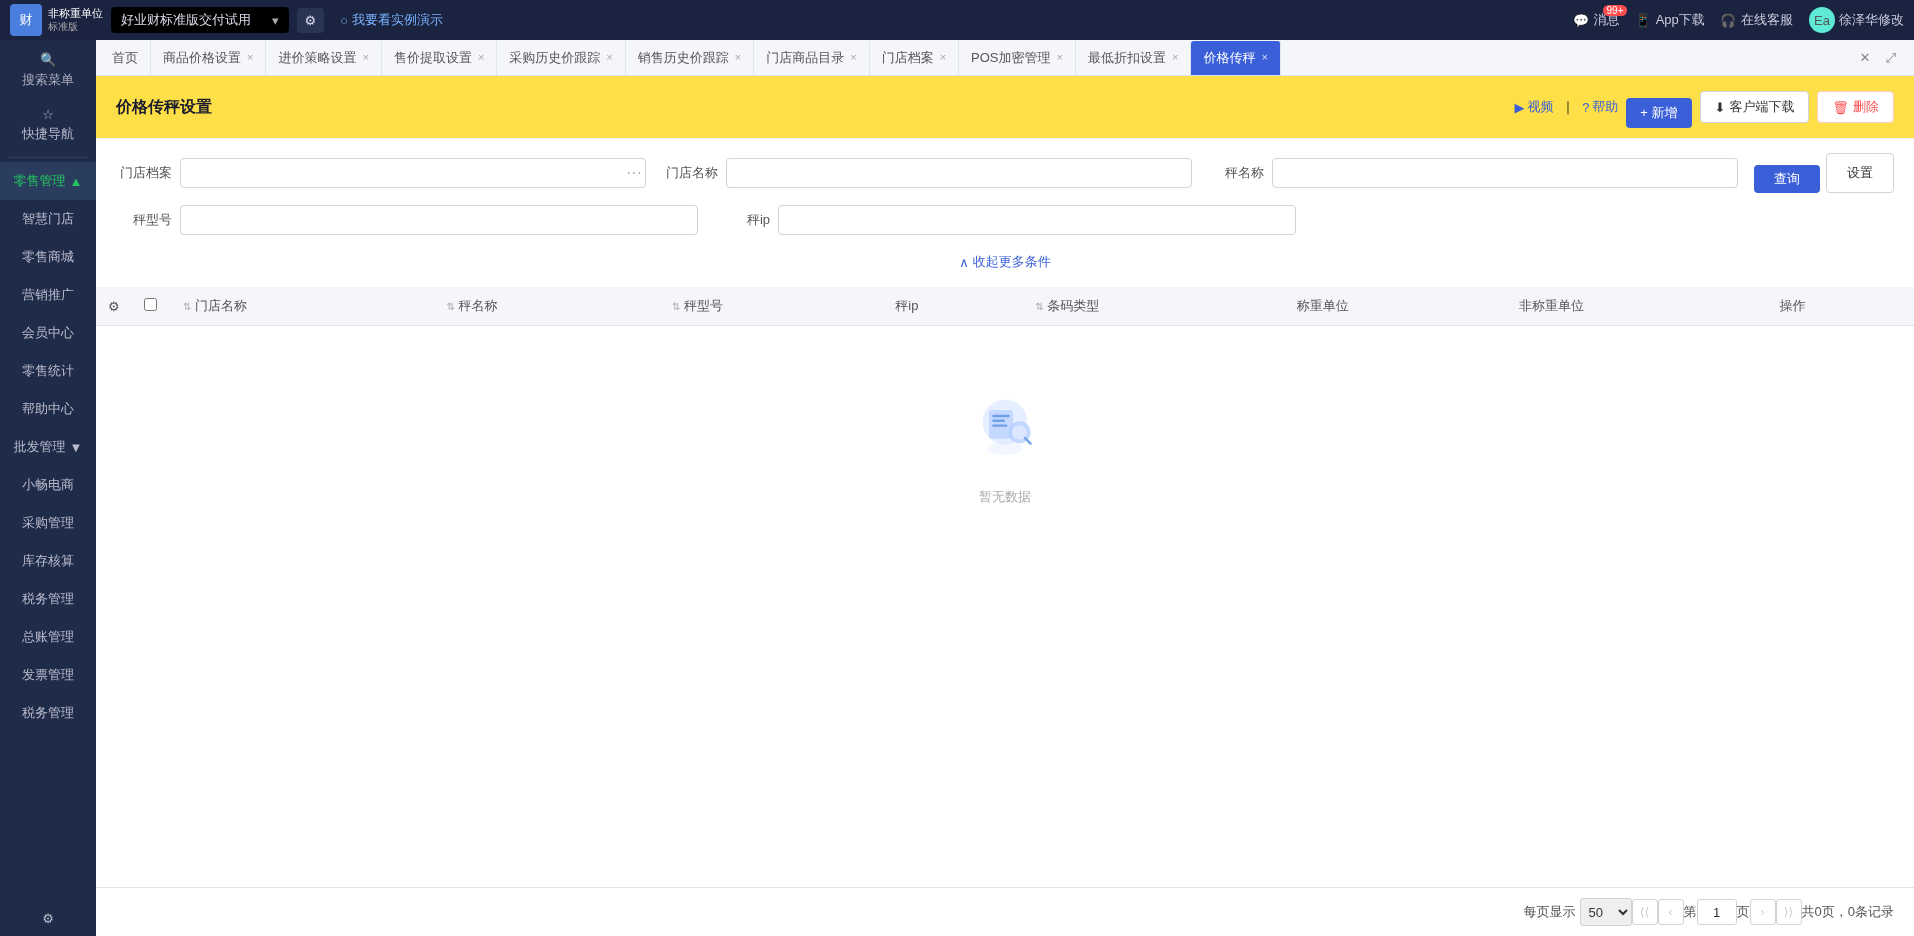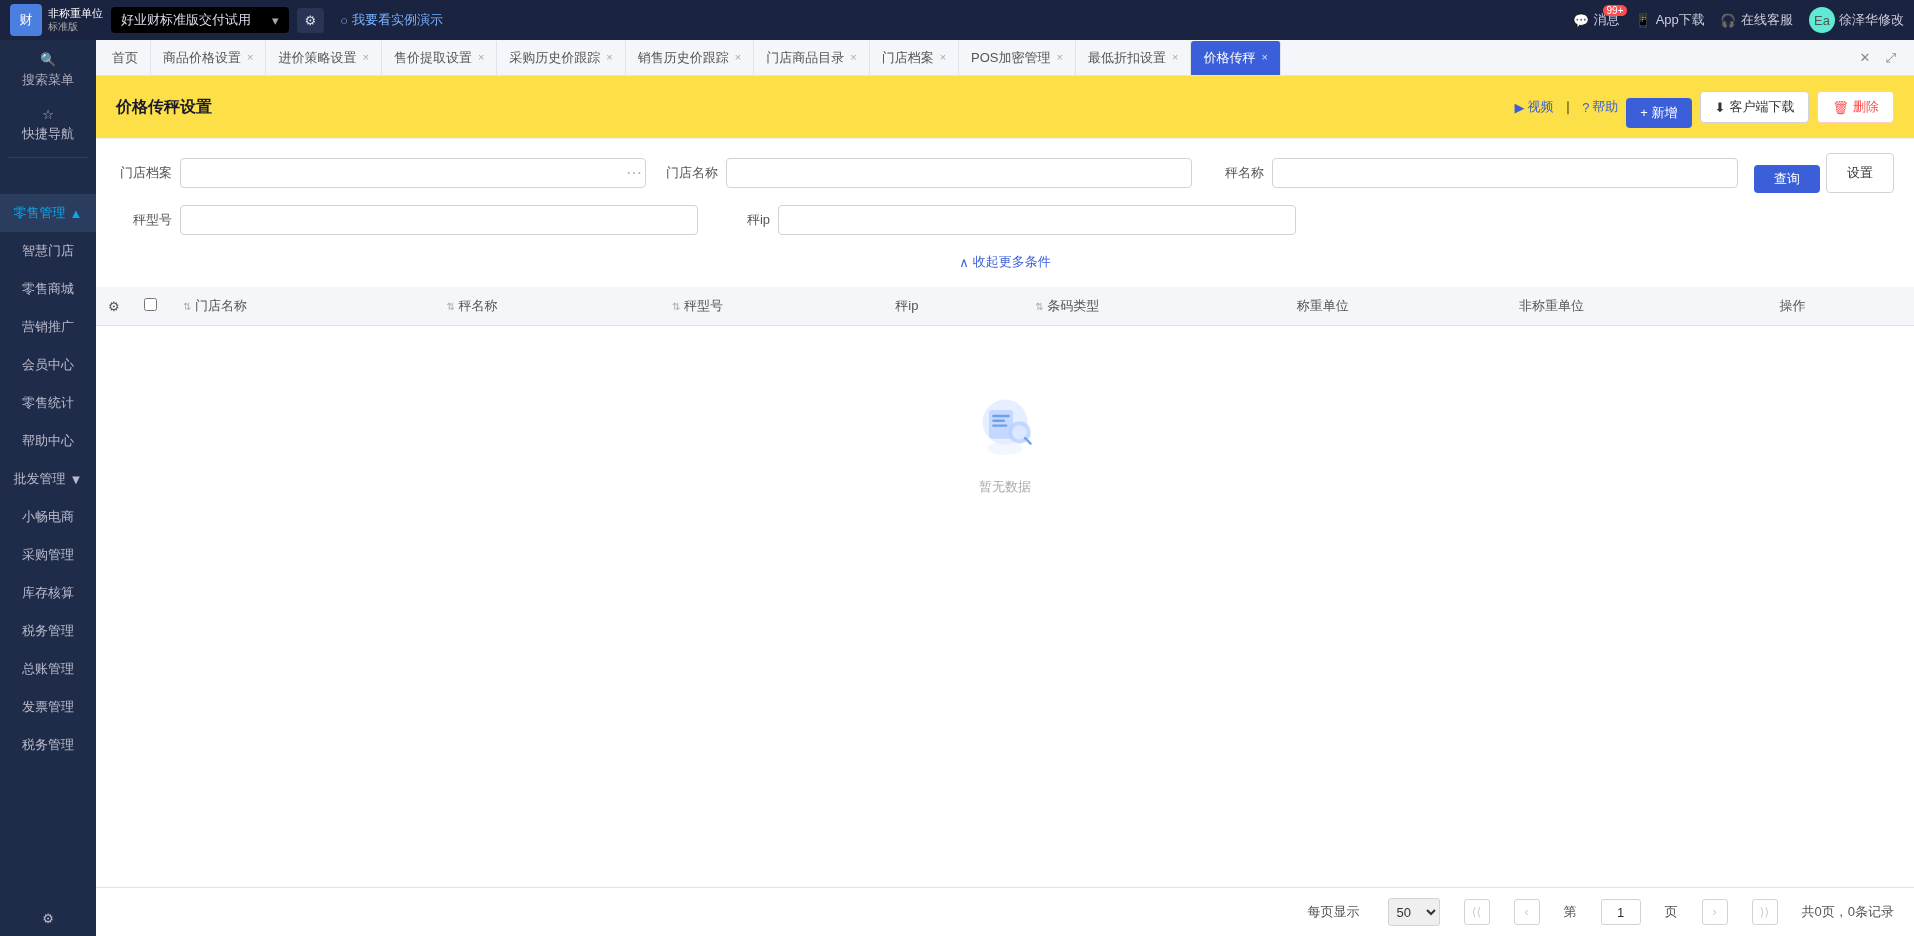--- a/index.html
+++ b/index.html
@@ -141,21 +141,21 @@
     .sidebar-item {
       display: flex;
       flex-direction: column;
       align-items: center;
       padding: 10px 4px;
       color: #bbc;
       font-size: 12px;
       cursor: pointer;
       gap: 3px;
     }
-    .sidebar-item.active { background: #2a3d5e; color: #0ea5e9; margin-top: 32px; }
+    .sidebar-item.active { background: #2a3d5e; color: #22c55e; }
     .sidebar-item.has-arrow { flex-direction: row; justify-content: center; gap: 4px; padding: 10px 4px; }
     .sidebar-divider { border-top: 1px solid #2e3d5a; margin: 4px 8px; }
     .sidebar-bottom {
       margin-top: auto;
       display: flex;
       flex-direction: column;
       align-items: center;
       padding: 10px 4px;
       color: #bbc;
       font-size: 12px;
@@ -404,38 +404,38 @@
     .sort-icon { color: #aaa; font-size: 10px; margin-left: 2px; }
 
     
     .empty-state {
       display: flex;
       flex-direction: column;
       align-items: center;
       justify-content: center;
       padding: 60px 20px;
       color: #aaa;
-      gap: 12px;
+      gap: 22px;
     }
     .empty-icon {
       width: 80px;
       height: 80px;
     }
     .empty-text { font-size: 13px; color: #aaa; }
 
     
     .pagination-bar {
       display: flex;
       align-items: center;
       justify-content: flex-end;
       padding: 10px 20px;
       border-top: 1px solid #e0e3ea;
       background: #fff;
       flex-shrink: 0;
-      gap: 24px;
+      gap: 0;
       font-size: 13px;
       color: #555;
     }
     .pagination-bar .page-size-label { margin-right: 4px; }
     .page-size-select {
       height: 28px;
       border: 1px solid #d0d3da;
       border-radius: 3px;
       padding: 0 4px;
       font-size: 13px;

